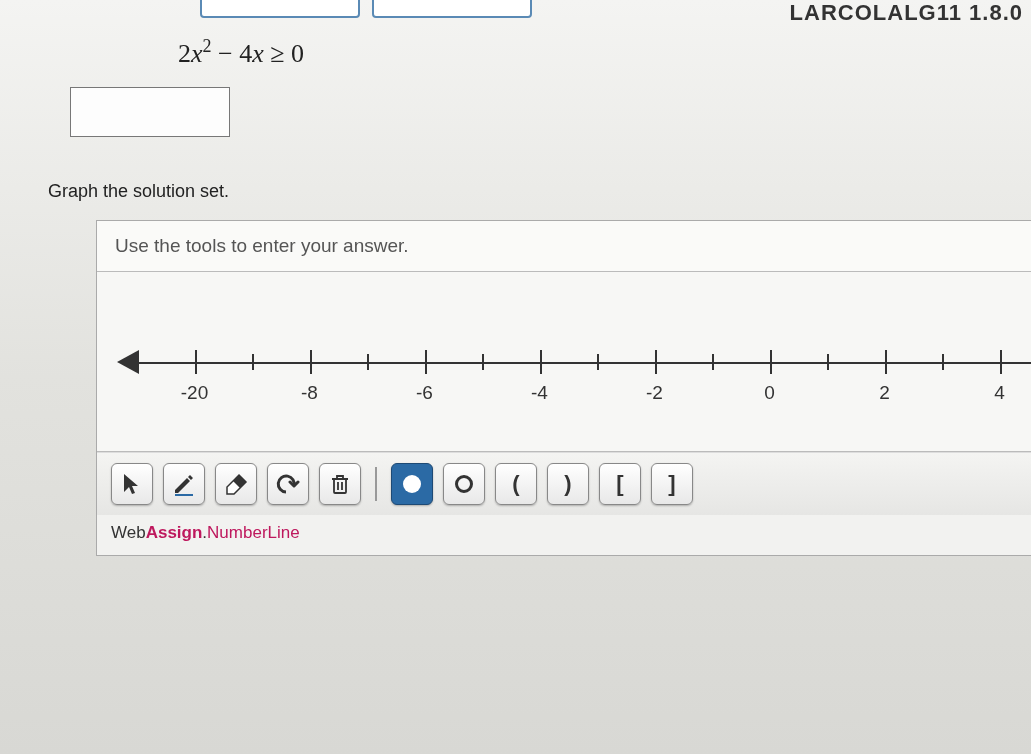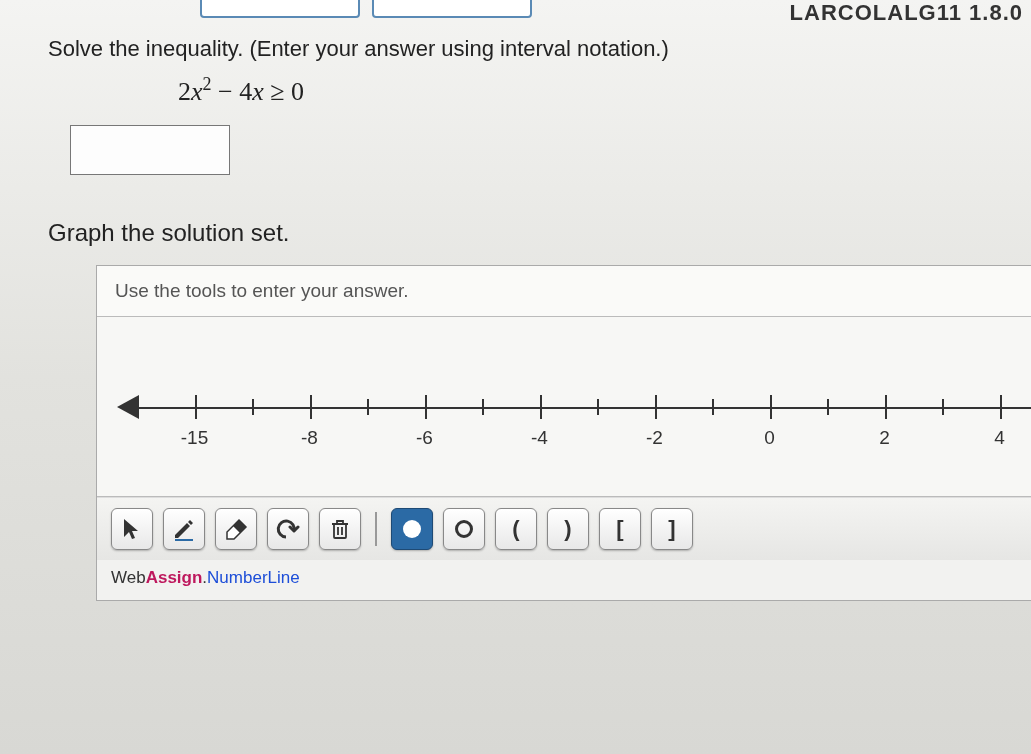--- a/index.html
+++ b/index.html
@@ -57,21 +57,21 @@
       vertical-align: super;
     }
     .answer-box {
       border: 1px solid #777;
       width: 160px;
       height: 50px;
       margin-left: 22px;
       background: #fdfdfd;
     }
     .graph-instruction {
-      font-size: 24px;
+      font-size: 18px;
       margin-top: 44px;
       margin-bottom: 18px;
     }
     .numberline-widget {
       margin: 18px 0 0 48px;
       border: 1px solid #aaa;
       background: #f5f5f3;
       width: 960px;
     }
     .tool-instruction {
@@ -162,21 +162,21 @@
       margin: 0 4px;
     }
     .brand {
       padding: 8px 14px 12px 14px;
       font-size: 17px;
       color: #333;
       background: #f2f2f0;
     }
     .brand .web { color: #333; }
     .brand .assign { color: #be185d; font-weight: bold; }
-    .brand .app { color: #1d4ed8; }
+    .brand .app { color: #be185d; }
     .hollow-circle {
       width: 18px;
       height: 18px;
       border: 3px solid #333;
       border-radius: 50%;
     }
     .filled-circle-white {
       width: 18px;
       height: 18px;
       background: #fff;
@@ -186,38 +186,37 @@
 </head>
 <body>
 
 <div class="top-row">
   <div class="top-box"></div>
   <div class="top-box"></div>
 </div>
 <div class="header-right">LARCOLALG11 1.8.0</div>
 
 <div class="question-area">
-  <div class="instruction">Solve the inequality. (Enter your answer using interval notation.)</div>
   <div class="inequality">
     2<i>x</i><span class="sq">2</span> − 4<i>x</i> ≥ 0
   </div>
   <input type="text" class="answer-box" value="" style="">
 
   <div class="graph-instruction">Graph the solution set.</div>
 
   <div class="numberline-widget">
     <div class="tool-instruction">Use the tools to enter your answer.</div>
 
     <div class="numberline-canvas">
       <div class="axis-arrow-left"></div>
       <div class="axis-line"></div>
 
     <div class="tick minor" style="left: 40px;"></div>
         <div class="tick" style="left: 97.5px;"></div>
-        <div class="tick-label" style="left: 97.5px;">-15</div>
+        <div class="tick-label" style="left: 97.5px;">-20</div>
         <div class="tick minor" style="left: 155px;"></div>
         <div class="tick" style="left: 212.5px;"></div>
         <div class="tick-label" style="left: 212.5px;">-8</div>
         <div class="tick minor" style="left: 270px;"></div>
         <div class="tick" style="left: 327.5px;"></div>
         <div class="tick-label" style="left: 327.5px;">-6</div>
         <div class="tick minor" style="left: 385px;"></div>
         <div class="tick" style="left: 442.5px;"></div>
         <div class="tick-label" style="left: 442.5px;">-4</div>
         <div class="tick minor" style="left: 500px;"></div>

